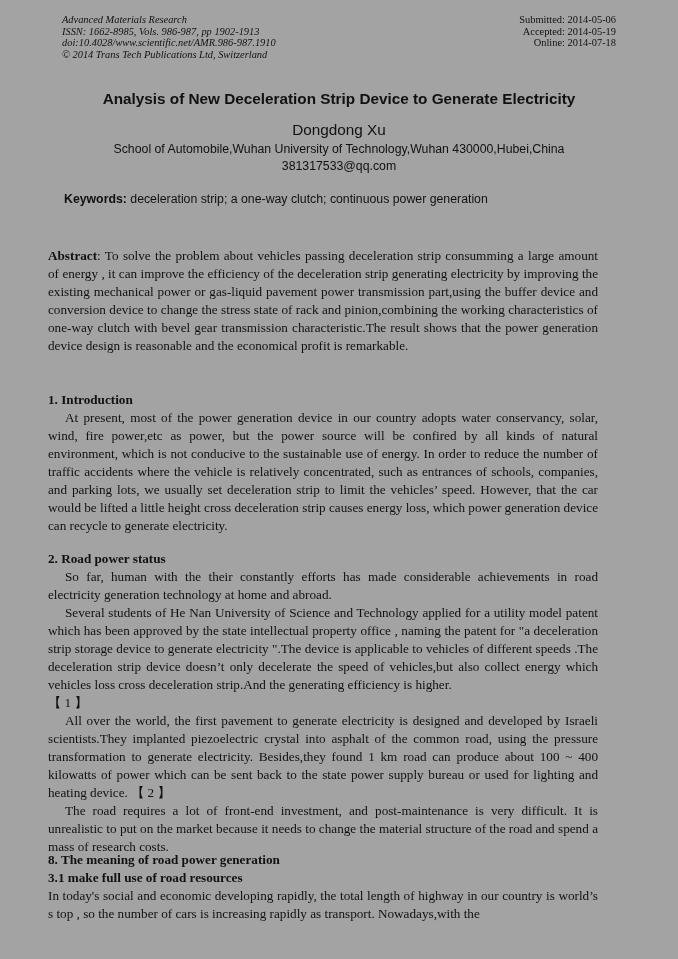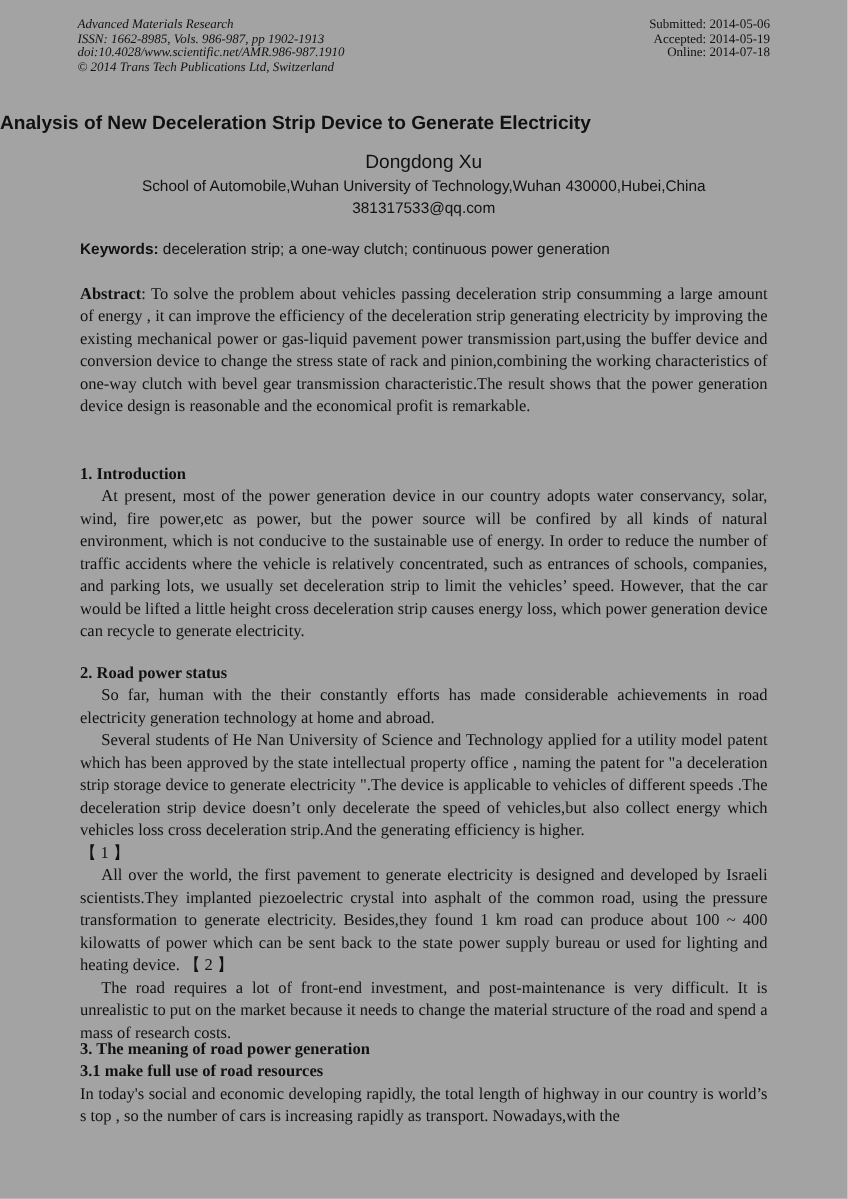--- a/index.html
+++ b/index.html
@@ -1,26 +1,26 @@
 <!DOCTYPE html>
 <html><head>
 <meta charset="utf-8">
 <style>
   html, body { margin: 0; padding: 0; background: #ffffff; }
   body { width: 678px; height: 959px; position: relative; overflow: hidden; color: #111; }
   .page { position: absolute; left: 0; top: 0; width: 678px; height: 959px; background: #a3a3a3; }
   .hdr-left { position: absolute; left: 62px; top: 14px; font-family: "Liberation Serif", serif; font-style: italic; font-size: 10.4px; line-height: 11.5px; }
   .hdr-right { position: absolute; right: 62px; top: 14px; font-family: "Liberation Serif", serif; font-size: 10.4px; line-height: 11.5px; text-align: right; }
   .hdr-left div, .hdr-right div { white-space: nowrap; }
-  .title { position: absolute; left: 0; width: 678px; top: 90px; text-align: left; font-family: "Liberation Sans", sans-serif; font-weight: bold; font-size: 15.3px; }
+  .title { position: absolute; left: 0; width: 678px; top: 90px; text-align: center; font-family: "Liberation Sans", sans-serif; font-weight: bold; font-size: 15.3px; }
   .author { position: absolute; left: 0; width: 678px; top: 121px; text-align: center; font-family: "Liberation Sans", sans-serif; font-size: 15.3px; }
   .affil { position: absolute; left: 0; width: 678px; top: 141px; text-align: center; font-family: Liberation Sans, sans-serif; font-size: 12.3px; line-height: 17px; }
   .keywords { position: absolute; left: 64px; top: 192px; font-family: "Liberation Sans", sans-serif; font-size: 12.3px; white-space: nowrap; }
   .keywords b { font-weight: bold; }
-  .body { position: absolute; left: 64px; width: 550px; font-family: "Liberation Serif", serif; font-size: 13.2px; line-height: 18px; text-align: justify; }
+  .body { position: absolute; left: 48px; width: 550px; font-family: "Liberation Serif", serif; font-size: 13.2px; line-height: 18px; text-align: justify; margin-top: 21px; }
   .body p { margin: 0; }
   .indent { text-indent: 17px; }
   .h { font-weight: bold; margin: 0; font-family: "Liberation Serif", serif; font-size: 13.2px; line-height: 18px; }
   .abstract { top: 226px; }
   .sec1 { top: 370px; }
   .sec2 { top: 529px; }
   .sec3 { top: 830px; }
 </style>
 </head>
 <body>
@@ -64,18 +64,18 @@
   <div class="body sec2">
     <p class="h">2. Road power status</p>
     <p class="indent">So far, human with the their constantly efforts has made considerable achievements in road electricity generation technology at home and abroad.</p>
     <p class="indent">Several students of He Nan University of Science and Technology applied for a utility model patent which has been approved by the state intellectual property office , naming the patent for "a deceleration strip storage device to generate electricity ".The device is applicable to vehicles of different speeds .The deceleration strip device doesn’t only decelerate the speed of vehicles,but also collect energy which vehicles loss cross deceleration strip.And the generating efficiency is higher.</p>
     <p>【 1 】</p>
     <p class="indent"><span>All over the world, the first pavement to generate electricity is designed and developed by Israeli scientists.They implanted piezoelectric crystal into asphalt of the common road, using the pressure transformation to generate electricity. Besides,they found 1 km road can produce about 100 ~ 400 kilowatts of power which can be sent back to the state power supply bureau or used for lighting and heating device.</span> <span>【 2 】</span></p>
     <p class="indent">The road requires a lot of front-end investment, and post-maintenance is very difficult. It is unrealistic to put on the market because it needs to change the material structure of the road and spend a mass of research costs.</p>
   </div>
 
   <div class="body sec3">
-    <p class="h">3. The meaning of road power generation</p>
+    <p class="h">8. The meaning of road power generation</p>
     <p class="h">3.1 make full use of road resources</p>
     <p>In today's social and economic developing rapidly, the total length of highway in our country is world’s s top , so the number of cars is increasing rapidly as transport.  Nowadays,with the</p>
   </div>
 
 </div>
 
 </body></html>

